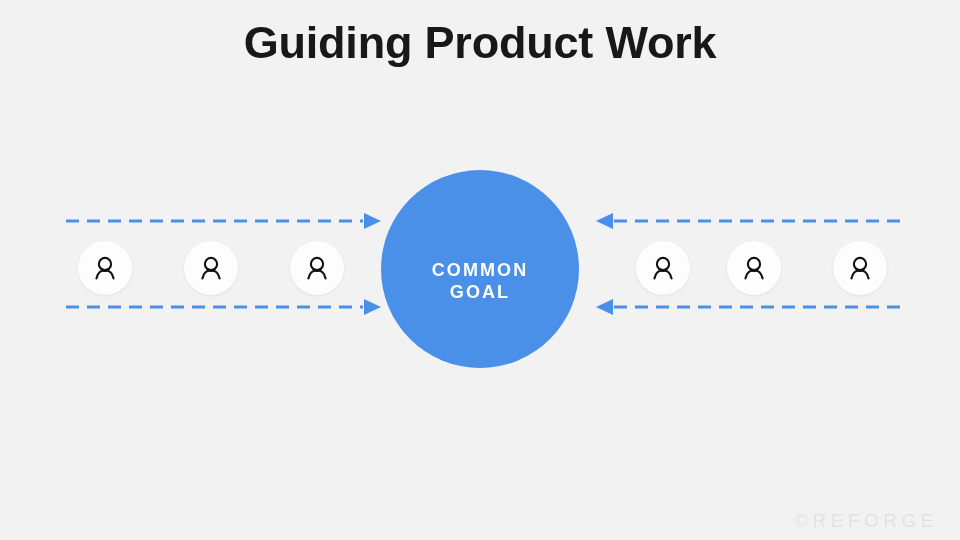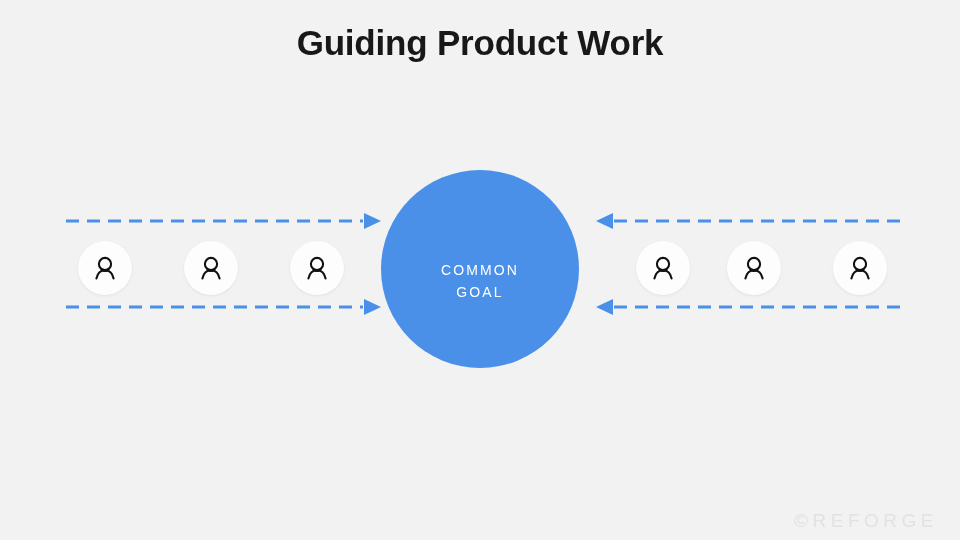--- a/index.html
+++ b/index.html
@@ -9,21 +9,21 @@
     font-family:"Liberation Sans", sans-serif;
     overflow:hidden;
     position:relative;
   }
 
   
   .slide-title {
     position:absolute;
     top:20px; left:0; right:0;
     text-align:center;
-    font-size:35px;
+    font-size:45px;
     font-weight:bold;
     letter-spacing:-0.2px;
     color:#181818;
     line-height:46px;
     white-space:nowrap;
   }
 
   
   .diagram { position:absolute; inset:0; }
   .svg-layer { position:absolute; top:0; left:0; }
@@ -36,22 +36,22 @@
     border-radius:50%;
     background:#4a90e8;
     display:flex;
     flex-direction:column;
     align-items:center;
     justify-content:center;
     text-align:center;
   }
   .goal-circle .goal-text {
     color:#ffffff;
-    font-size:14px;
-    font-weight:normal;
+    font-size:18px;
+    font-weight:bold;
     letter-spacing:2.1px;
     line-height:22px;
     padding-top:24px;
     text-transform:uppercase;
   }
   .goal-circle .goal-text .ln { display:block; }
 
   
   .avatar {
     position:absolute;

